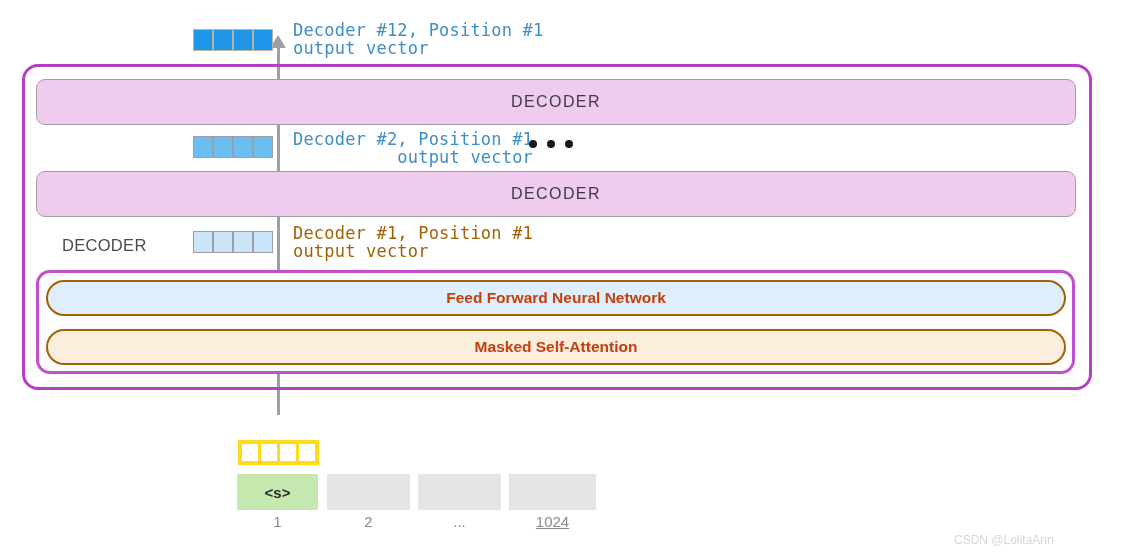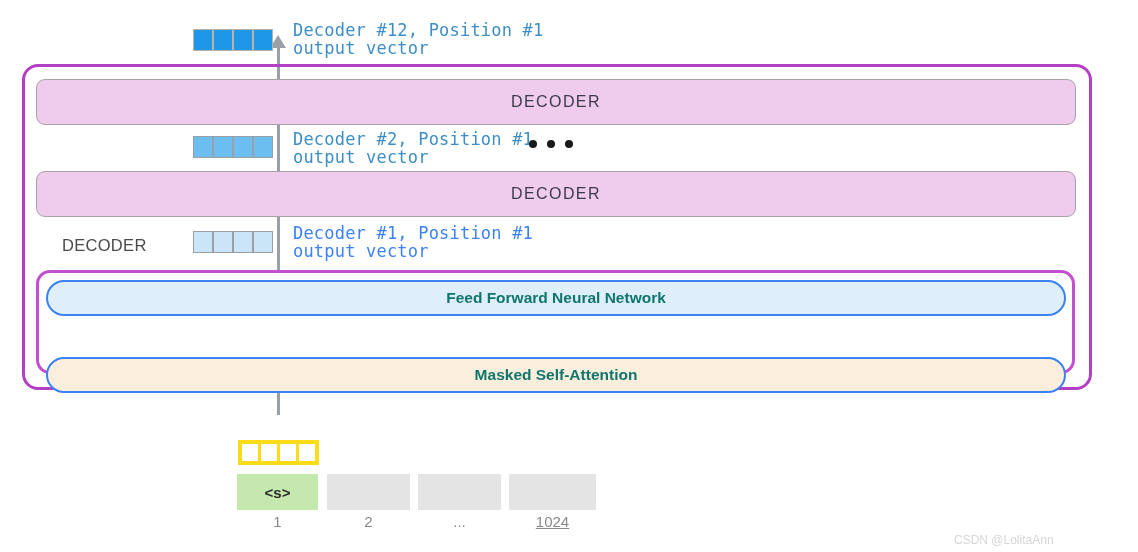--- a/index.html
+++ b/index.html
@@ -58,23 +58,23 @@
 
   
   .anno {
     font-family: "DejaVu Sans Mono", "Liberation Mono", monospace;
     font-size: 17px;
     line-height: 18px;
     white-space: pre;
     letter-spacing: 0.2px;
   }
   .anno.strong { color: #3d8ec6; }
-  .anno.faint  { color: #3b82f6; }
+  .anno.faint  { color: #a16207; }
   .anno-12 { left: 293px; top: 21px; }
-  .anno-2  { left: 293px; top: 130px; }
+  .anno-2  { left: 293px; top: 130px; text-align: right; }
   .anno-1  { left: 293px; top: 224px; }
 
   
   .dots {
     left: 529px;
     top: 140px;
     display: flex;
     gap: 10px;
     align-items: center;
   }
@@ -131,31 +131,31 @@
     height: 104px;
     box-sizing: border-box;
     border: 3px solid #c34fd0;
     border-radius: 14px;
     background: #ffffff;
   }
 
   
   .sublayer {
     box-sizing: border-box;
-    border: 2px solid #3b82f6;
+    border: 2px solid #a16207;
     border-radius: 22px;
     display: flex;
     align-items: center;
     justify-content: center;
     font-size: 15.5px;
     font-weight: bold;
-    color: #0f766e;
+    color: #c2410c;
   }
   .ffn  { left: 46px; top: 280px; width: 1020px; height: 36px; background: #dfeefb; }
-  .msa  { left: 46px; top: 329px; width: 1020px; height: 36px; background: #fceedc; margin-top: 28px; }
+  .msa  { left: 46px; top: 329px; width: 1020px; height: 36px; background: #fceedc; }
 
   
   .embed-box {
     left: 238px;
     top: 440px;
     display: flex;
     background: #fcdb18;
     border: 4px solid #fcdb18;
     box-sizing: border-box;
     height: 25px;

